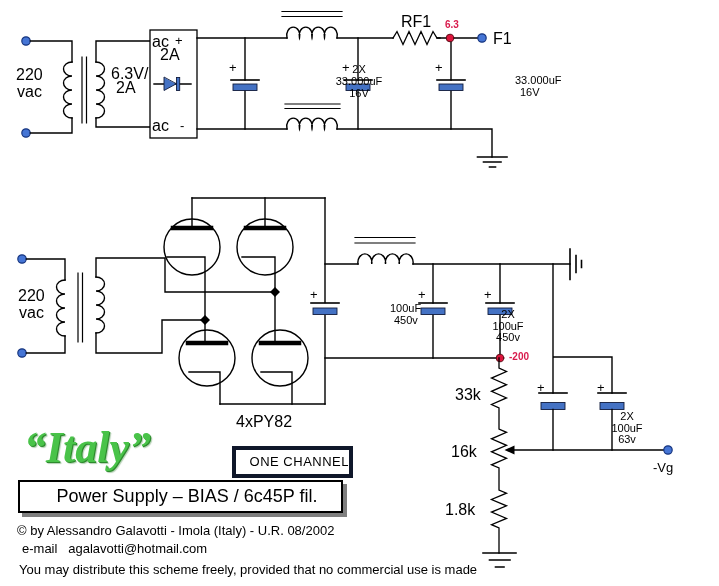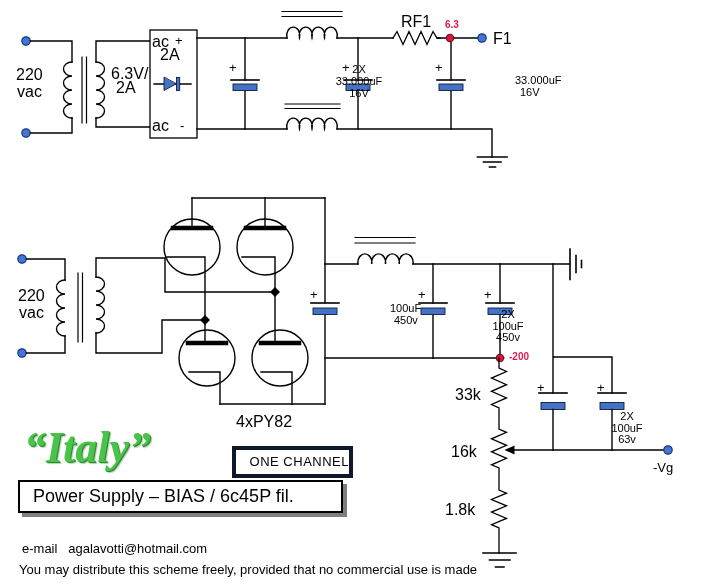--- a/index.html
+++ b/index.html
@@ -13,21 +13,21 @@
   .plus{position:absolute;font-size:13px;line-height:10px;white-space:pre;}
   .title-angelo{position:absolute;left:24px;top:426px;
       font-family:"Liberation Serif","DejaVu Serif",serif;
       font-style:italic;font-weight:bold;font-size:44px;line-height:1.0;
       color:#49c349;text-shadow:1px 1px 0 #2d8a2d, 2px 2px 1px rgba(40,120,40,.35);}
   .one-channel{position:absolute;left:232px;top:446px;width:113px;height:24px;
       border:4px solid #0f172a;background:#fff;font-size:13px;letter-spacing:.5px;
       text-align:right;line-height:24px;}
   .ps-box{position:absolute;left:18px;top:480px;width:308px;height:29px;
       border:2px solid #000;background:#fff;box-shadow:4px 4px 0 #7f7f7f;
-      font-size:18px;line-height:29px;padding-left:13px;box-sizing:content-box;}
+      font-size:18px;line-height:29px;padding-left:13px;box-sizing:content-box;text-align:center;}
   .foot{position:absolute;font-size:13px;white-space:pre;}
 </style>
 </head>
 <body>
 
 <div id="page">
 
 <svg width="719" height="586" viewBox="0 0 719 586">
   <g fill="none" stroke="#000" stroke-width="1.4" stroke-linecap="square">
 
@@ -223,16 +223,17 @@
 <div class="lbl sm ctr" style="left:557px;top:410px;width:52px">2X</div>
 <div class="lbl sm ctr" style="left:557px;top:421.5px;width:52px">100uF</div>
 <div class="lbl sm ctr" style="left:557px;top:433px;width:52px">63v</div>
 <div class="plus" style="left:537px;top:383px">+</div>
 <div class="plus" style="left:597px;top:383px">+</div>
 <div class="lbl" style="left:653px;top:461px;font-size:13px">-Vg</div>
 
 <div class="title-angelo">“Italy”</div>
 <div class="one-channel">ONE CHANNEL</div>
 <div class="ps-box">Power Supply – BIAS / 6c45P fil.</div>
+<div class="foot" style="left:17px;top:523px">© by Alessandro Galavotti - Imola (Italy) - U.R. 08/2002</div>
 <div class="foot" style="left:19px;top:562px">You may distribute this scheme freely, provided that no commercial use is made</div>
 <div class="foot" style="left:22px;top:541px">e-mail   agalavotti@hotmail.com</div>
 
 </div>
 
 </body></html>

